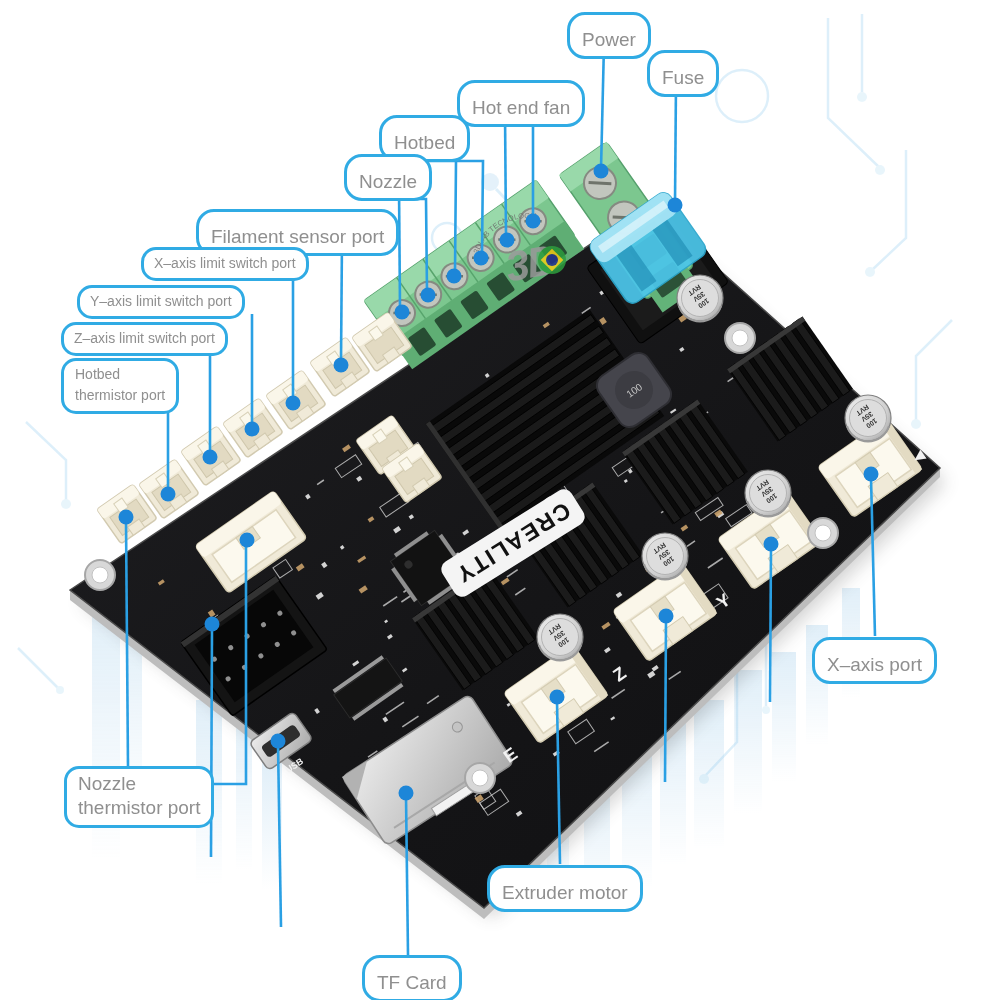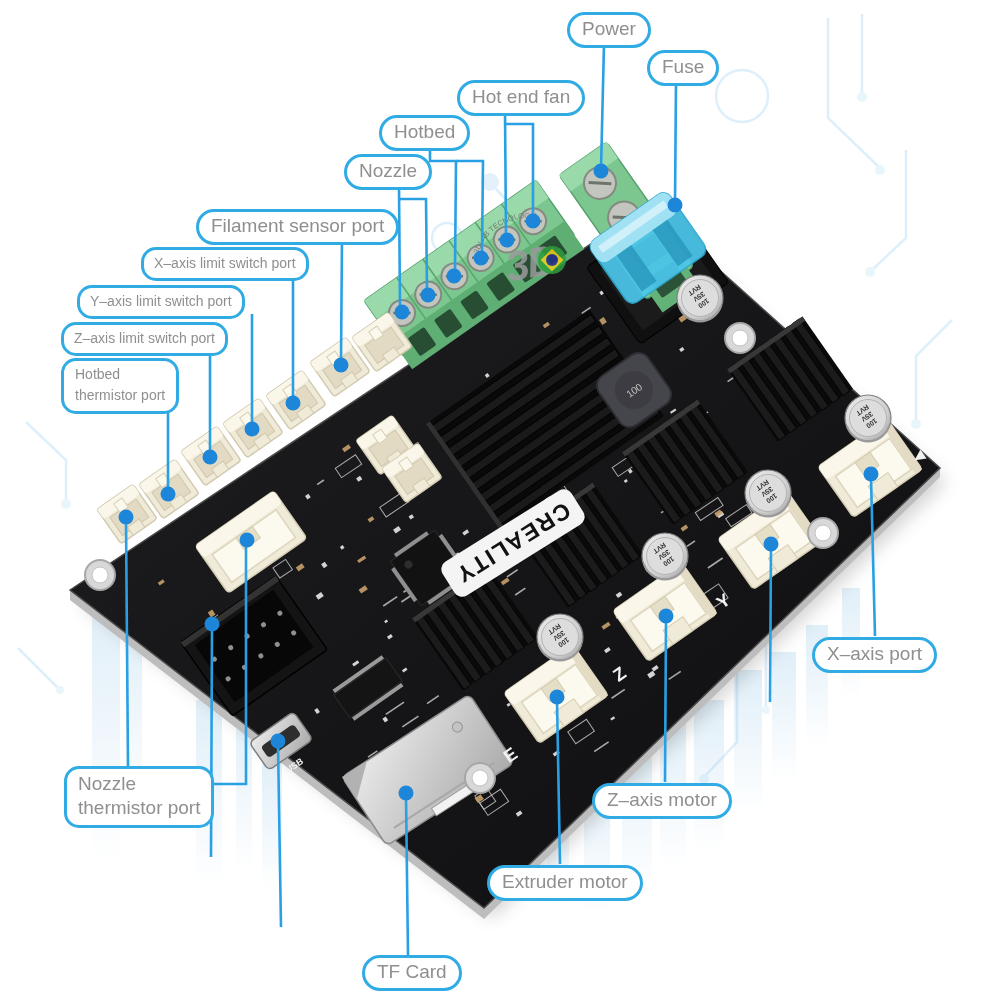--- a/index.html
+++ b/index.html
@@ -1,20 +1,20 @@
 <!DOCTYPE html>
 <html style="--accent: #2aa0e4; --dot: #1d86d8; --pill_border: #30abe4; --pill_text: #8f8f8f; --pcb: #161618; --terminal_green: #7cc78f; --fuse_blue: #4cc6ea; --connector_ivory: #f0ead8;"><head>
 <meta charset="utf-8">
 <style>
   html,body{margin:0;padding:0;background:#fff;}
   #stage{position:relative;width:1000px;height:1000px;background:#ffffff;overflow:hidden;
          font-family:"Liberation Sans",sans-serif;}
   #scene{position:absolute;left:0;top:0;}
   .pill{position:absolute;background:#ffffff;border:3px solid var(--pill_border,#30abe4);
-        border-radius:18px;padding:1px 12px 3px;font-size:19px;line-height:26px;
+        border-radius:18px;padding:12px 12px 3px;font-size:19px;line-height:26px;
         color:var(--pill_text,#8f8f8f);white-space:pre-line;text-align:center;z-index:5;}
   .pill.sm{font-size:14px;line-height:23px;border-radius:15px;padding:2px 10px 3px;}
   .pill.two{text-align:left;border-radius:15px;line-height:24px;padding:3px 11px 5px;}
   .pill.two.sm{line-height:21px;}
   svg text{font-family:"Liberation Sans",sans-serif;}
 </style>
 </head>
 <body>
 
 <div id="stage">
@@ -544,16 +544,15 @@
 <div class="pill" style="left:196px;top:209px;">Filament sensor port</div>
 <div class="pill sm" style="left:141px;top:247px;">X–axis limit switch port</div>
 <div class="pill sm" style="left:77px;top:285px;">Y–axis limit switch port</div>
 <div class="pill sm" style="left:61px;top:322px;">Z–axis limit switch port</div>
 <div class="pill two sm" style="left:61px;top:358px;">Hotbed
 thermistor port</div>
 <div class="pill two" style="left:64px;top:766px;">Nozzle
 thermistor port</div>
 <div class="pill" style="left:362px;top:955px;">TF Card</div>
 <div class="pill" style="left:487px;top:865px;">Extruder motor</div>
-<div class="pill" style="left:592px;top:783px;">Z–axis motor</div>
 <div class="pill" style="left:812px;top:637px;">X–axis port</div>
 
 </div>
 
 </body></html>

